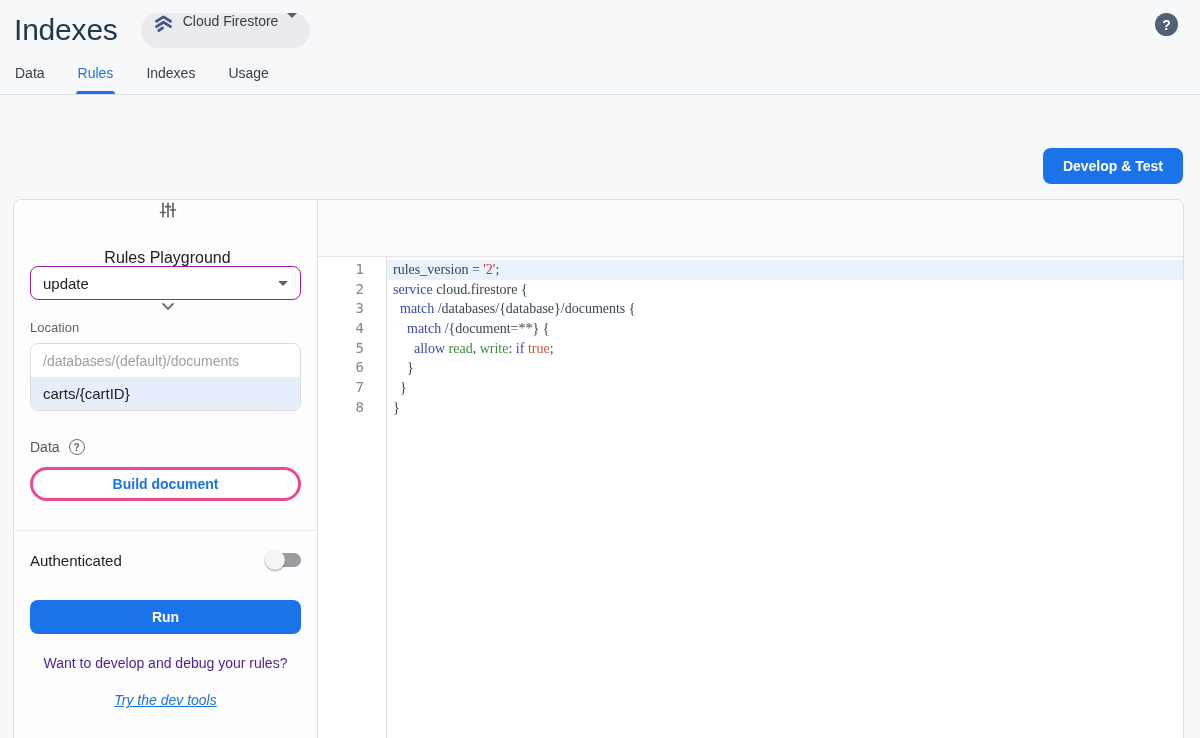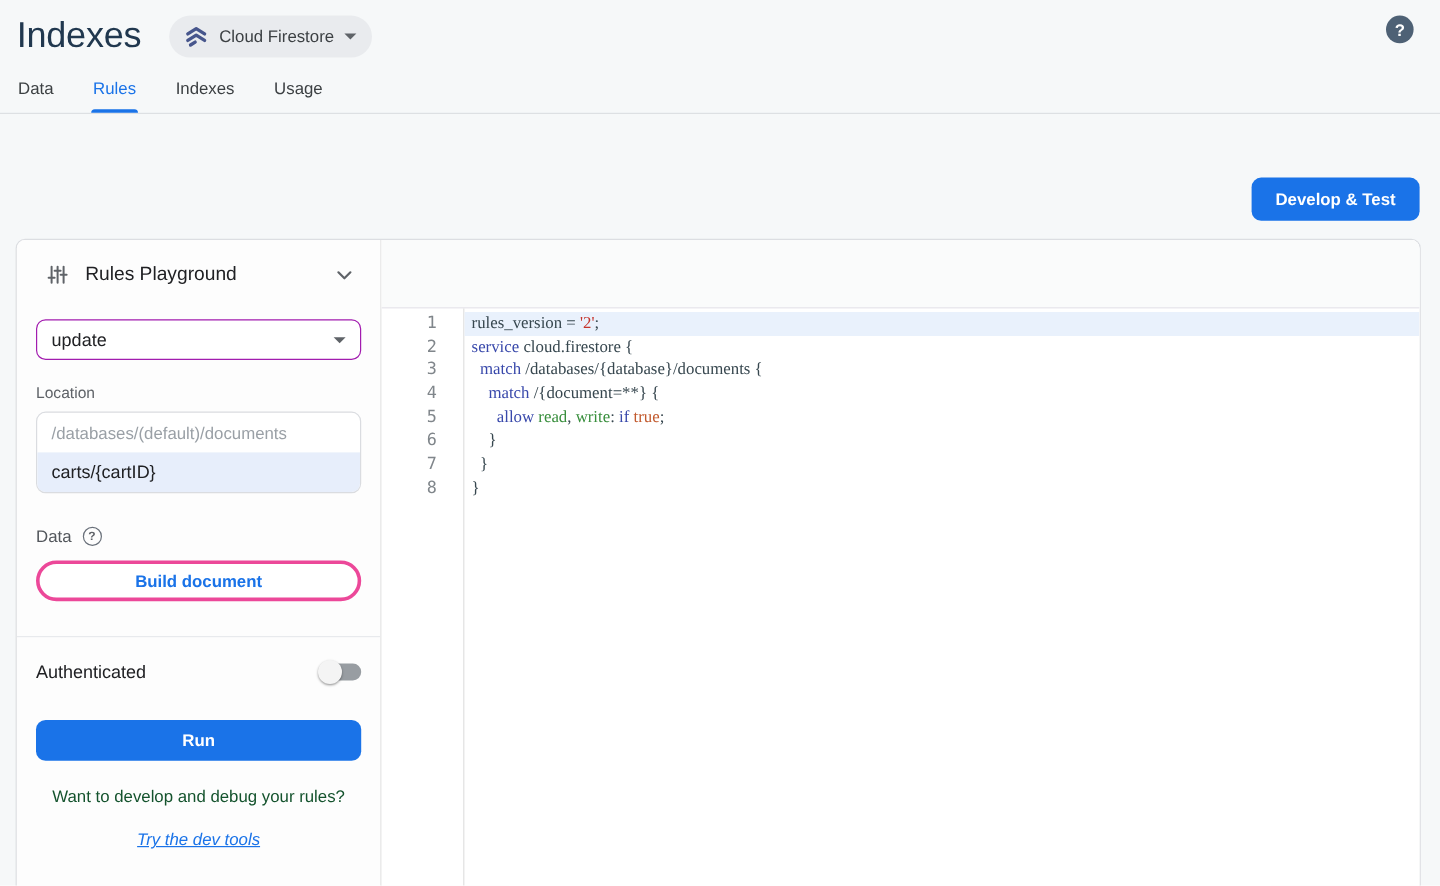--- a/index.html
+++ b/index.html
@@ -13,21 +13,21 @@
 
   
   .app-header {
     display:flex; align-items:center;
     padding:8px 22px 0 14px; height:52px;
   }
   .page-title {
     font-size:30px; font-weight:500; color:#21384f; letter-spacing:-0.2px;
   }
   .product-pill {
-    display:inline-flex; align-items:center; gap:9px;
+    display:inline-flex; align-items:flex-start; gap:9px;
     margin-left:23px; height:35px; padding:0 13px 0 12px;
     background:#e9ebee; border-radius:18px; cursor:pointer;
   }
   .product-pill .pill-label { font-size:14px; font-weight:500; color:#3c4043; }
   .caret-down {
     width:0; height:0; border-left:5px solid transparent; border-right:5px solid transparent;
     border-top:5px solid #5f6368; display:inline-block;
   }
   .header-help {
     position:absolute; top:13px; right:22px;
@@ -62,21 +62,21 @@
   
   .card {
     position:absolute; left:13px; right:16px; top:199px; height:600px;
     background:#fff; border:1px solid #dcdee2; border-radius:8px 8px 0 0;
     display:flex; overflow:hidden;
   }
 
   
   .sidebar { width:304px; border-right:1px solid #e0e0e0; background:#fdfdfd; flex-shrink:0; }
   .sb-header {
-    height:57px; display:flex; align-items:center; padding:0 20px 0 24px; gap:13px;
+    height:57px; display:flex; align-items:center; padding:0 20px 0 24px; gap:29px;flex-direction:column;
   }
   .sb-title { font-size:16px; color:#202124; flex:1; }
   .sb-body { padding:0 16px; }
   .field-label { font-size:13px; color:#5f6368; margin-top:9px; }
   .select-box {
     margin-top:9px; height:34px; border:1px solid #a21caf; border-radius:8px;
     background:#fff; display:flex; align-items:center; padding:0 12px; cursor:pointer;
   }
   .select-value { font-size:15px; color:#202124; flex:1; }
   .label-location { margin-top:20px; }
@@ -114,21 +114,21 @@
   }
   .toggle .knob {
     position:absolute; left:0; top:0; width:20px; height:20px; border-radius:50%;
     background:#f4f4f4; box-shadow:0 1px 2px rgba(0,0,0,.4);
   }
   .run-button {
     margin-top:30px; width:100%; height:34px; background:#1a73e8; border:none;
     border-radius:8px; color:#fff; font-size:14px; font-weight:bold; cursor:pointer;
     font-family:"Liberation Sans", sans-serif;
   }
-  .dev-prompt { margin-top:21px; text-align:center; font-size:14px; color:#14532d; }
+  .dev-prompt { margin-top:21px; text-align:center; font-size:14px; color:#4c1d95; }
   .dev-link-wrap { text-align:center; margin-top:20px;font-style:italic; }
   .dev-link { font-size:14px; color:#1a73e8; text-decoration:underline; cursor:pointer; }
 
   
   .editor { flex:1; display:flex; flex-direction:column; background:#fff; }
   .editor-toolbar {
     height:57px; background:#fafbfb; border-bottom:1px solid #e6e4ea; flex-shrink:0;
   }
   .editor-main { flex:1; display:flex; }
   .gutter {

